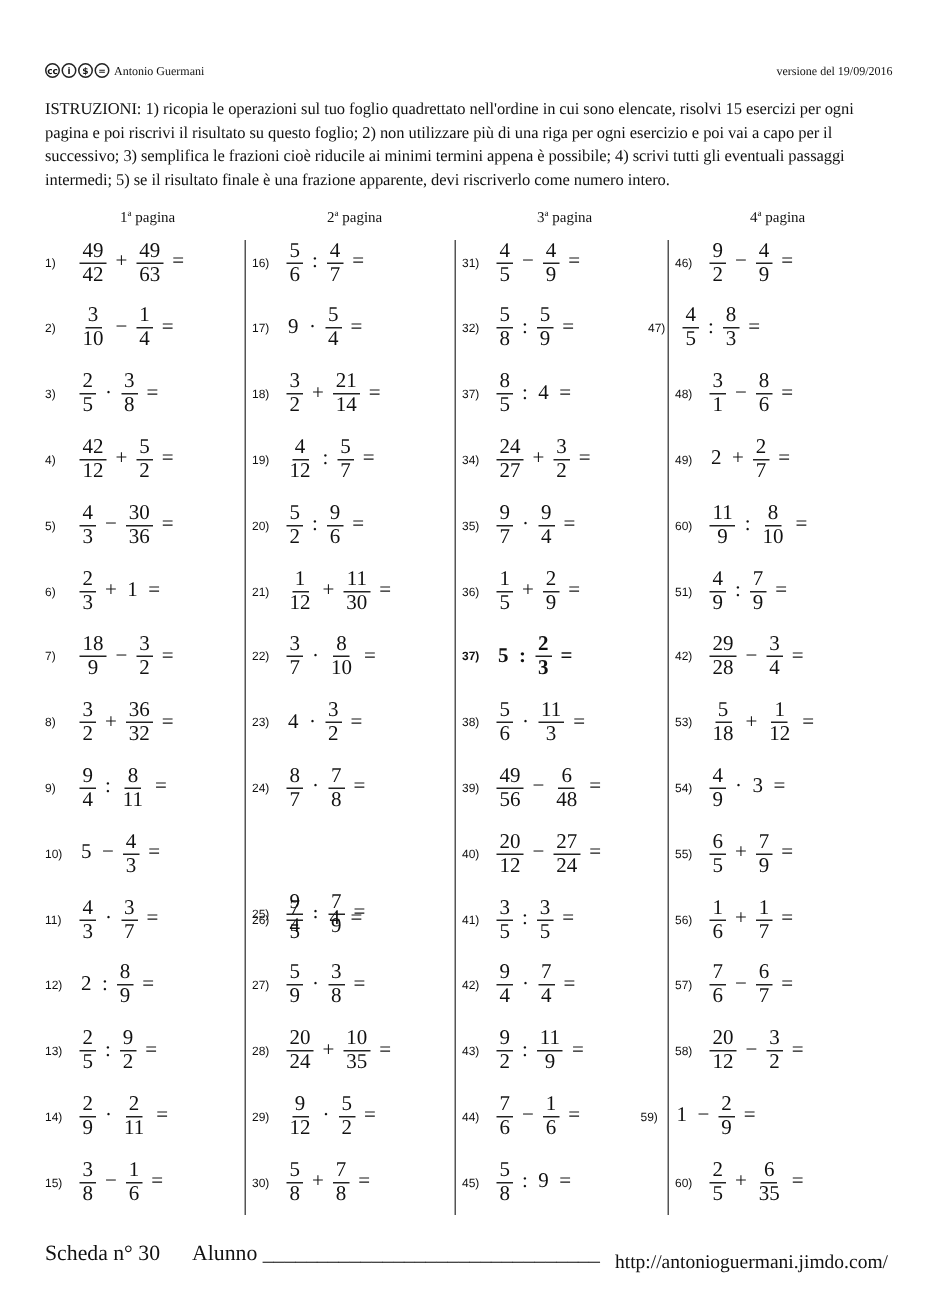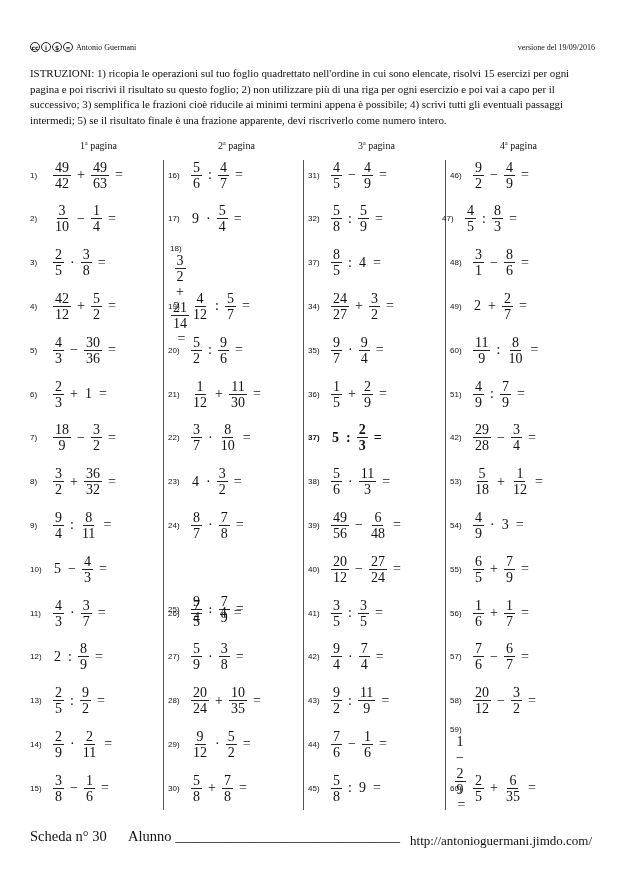--- a/index.html
+++ b/index.html
@@ -262,21 +262,21 @@
     <div class="ex" style="left: 168px; top: 199.8px;">
       <span class="ex-num">17)</span>
       <span class="int">9</span>
       <span class="op">·</span>
       <span class="frac">
         <span class="num">5</span>
         <span class="den">4</span>
       </span>
       <span class="eq">=</span>
     </div>
-    <div class="ex" style="left: 168px; top: 243.6px; flex-direction: column;">
+    <div class="ex" style="left: 168px; top: 243.6px;">
       <span class="ex-num">18)</span>
       <span class="frac">
         <span class="num">3</span>
         <span class="den">2</span>
       </span>
       <span class="op">+</span>
       <span class="frac">
         <span class="num">21</span>
         <span class="den">14</span>
       </span>
@@ -624,21 +624,21 @@
         <span class="num">9</span>
         <span class="den">2</span>
       </span>
       <span class="op">−</span>
       <span class="frac">
         <span class="num">4</span>
         <span class="den">9</span>
       </span>
       <span class="eq">=</span>
     </div>
-    <div class="ex" style="left: 442px; top: 199.8px; justify-content: space-between;">
+    <div class="ex" style="left: 432px; top: 199.8px; justify-content: space-between;">
       <span class="ex-num">47)</span>
       <span class="frac">
         <span class="num">4</span>
         <span class="den">5</span>
       </span>
       <span class="op">:</span>
       <span class="frac">
         <span class="num">8</span>
         <span class="den">3</span>
       </span>
@@ -774,21 +774,21 @@
         <span class="num">20</span>
         <span class="den">12</span>
       </span>
       <span class="op">−</span>
       <span class="frac">
         <span class="num">3</span>
         <span class="den">2</span>
       </span>
       <span class="eq">=</span>
     </div>
-    <div class="ex" style="left: 450px; top: 725.4px; flex-direction: column;">
+    <div class="ex" style="left: 427px; top: 725.4px;">
       <span class="ex-num">59)</span>
       <span class="int">1</span>
       <span class="op">−</span>
       <span class="frac">
         <span class="num">2</span>
         <span class="den">9</span>
       </span>
       <span class="eq">=</span>
     </div>
     <div class="ex" style="left: 450px; top: 769.2px;">

